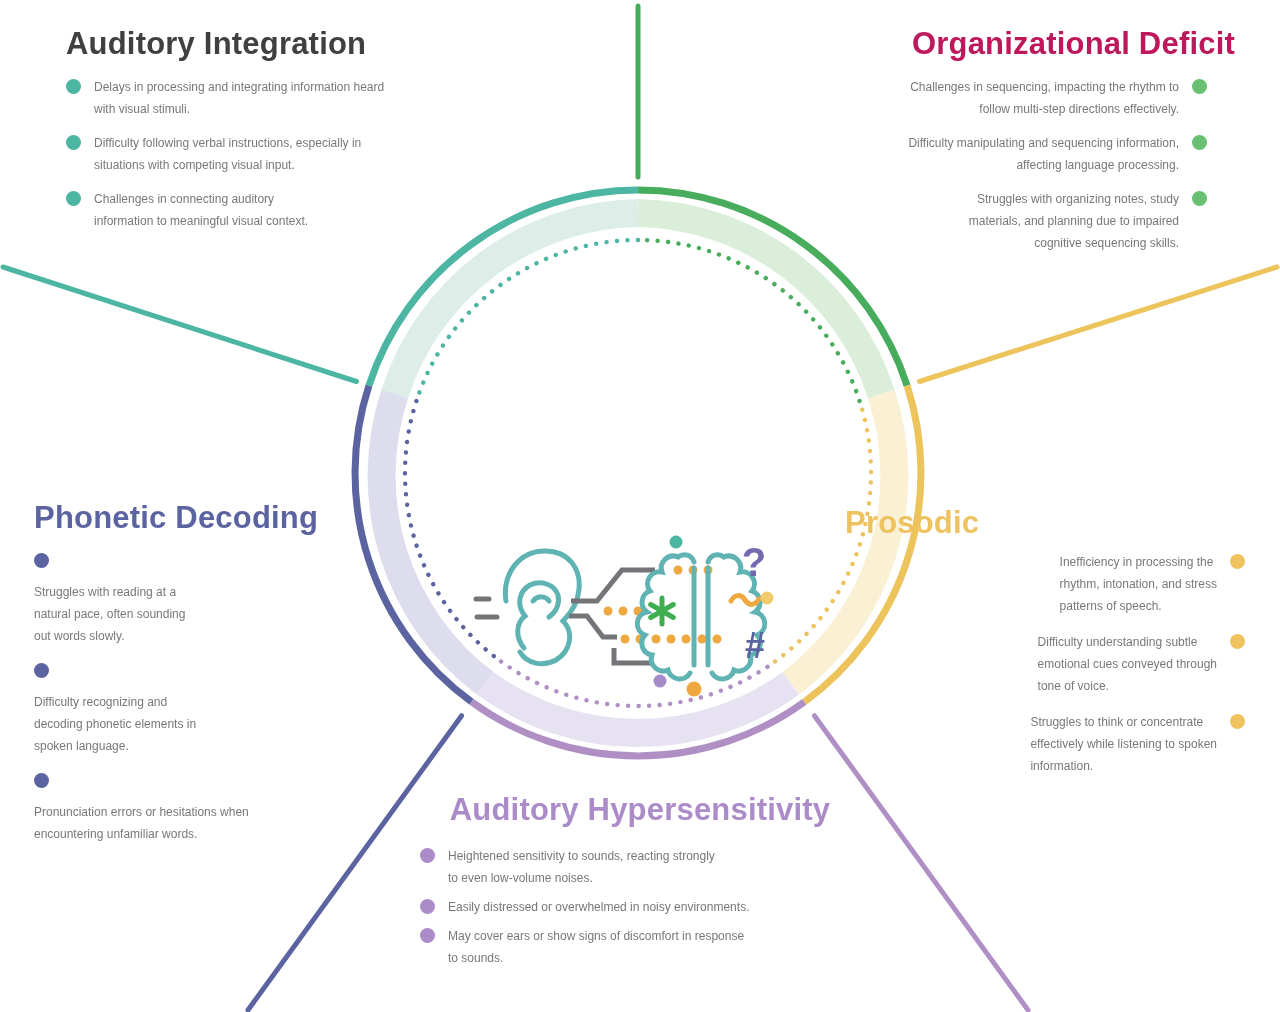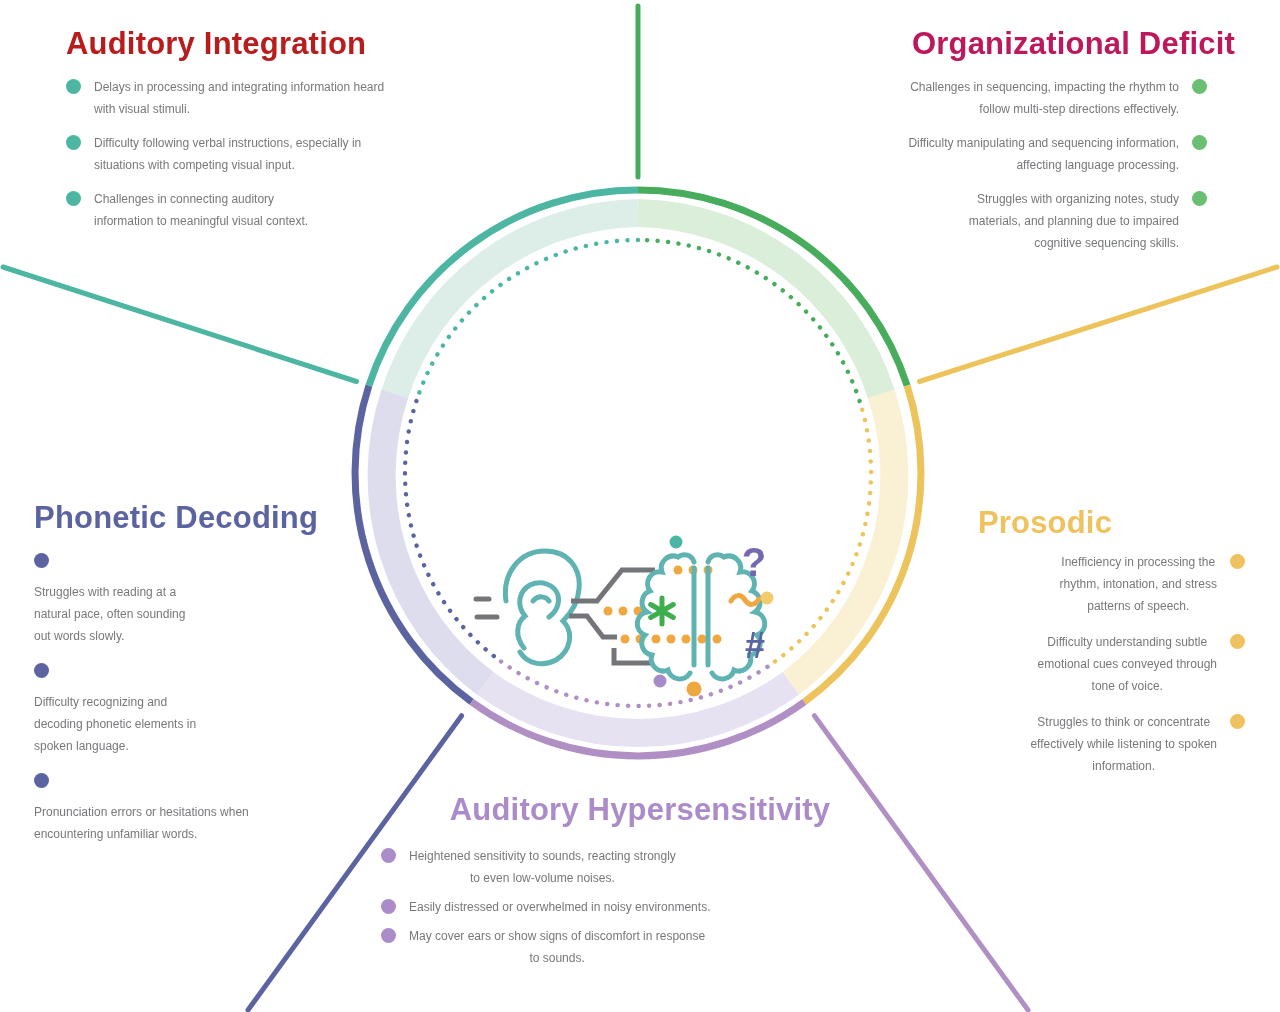--- a/index.html
+++ b/index.html
@@ -8,41 +8,41 @@
   .ring-svg{position:absolute;left:0;top:0;width:1280px;height:1012px;pointer-events:none;}
 
   
   .sec{position:absolute;}
   .sec h2{margin:0 0 14px 0;font-size:31px;line-height:36px;font-weight:bold;letter-spacing:0.2px;}
   .btxt{margin:0;font-size:12px;line-height:22px;color:#77787b;white-space:pre-line;}
   .bullet{display:flex;gap:13px;align-items:flex-start;margin-bottom:12px;}
   .dot{width:15px;height:15px;border-radius:50%;flex:0 0 15px;margin-top:3px;}
 
   .sec-ai{left:66px;top:26px;width:560px;}
-  .sec-ai h2{color:#b91c1c;}
+  .sec-ai h2{color:#404040;}
   .sec-ai .dot{background:#4cb6a2;}
 
   .sec-od{right:45px;top:26px;width:520px;text-align:right;}
   .sec-od h2{color:#be185d;}
   .sec-od .bullet{flex-direction:row-reverse;margin-right:28px;}
   .sec-od .dot{background:#6abf72;}
 
   .sec-pd{left:34px;top:500px;width:420px;}
   .sec-pd h2{color:#5b64a0;}
   .sec-pd .dot{background:#5b64a0;}
   .sec-pd .bullet{margin-bottom:13px;flex-direction:column;}
 
-  .sec-pr{right:35px;top:505px;width:400px;text-align:center;}
+  .sec-pr{right:35px;top:505px;width:400px;text-align:left;}
   .sec-pr h2{color:#eec25f;margin-bottom:10px;}
   .sec-pr .bullet{flex-direction:row-reverse;margin-bottom:14px;}
   .sec-pr .dot{background:#eec25f;}
 
   .ah-heading{position:absolute;left:0;right:0;top:792px;text-align:center;margin:0;
               font-size:31px;line-height:36px;font-weight:bold;color:#ab8cc8;letter-spacing:0.2px;}
-  .sec-ah{left:381px;top:845px;width:560px;text-align:center;}
+  .sec-ah{left:420px;top:845px;width:560px;}
   .sec-ah .dot{background:#ab8cc8;}
   .sec-ah .bullet{margin-bottom:7px;}
 
   
   .center-title{position:absolute;left:0;right:0;top:293px;text-align:center;pointer-events:none;}
   .t-line{font-size:55px;line-height:63px;font-weight:bold;color:#7db9c0;letter-spacing:1px;}
   .t-sub{font-size:44px;line-height:50px;font-weight:bold;color:#494a52;letter-spacing:0.5px;margin-top:4px;}
 </style>
 </head>
 <body>

